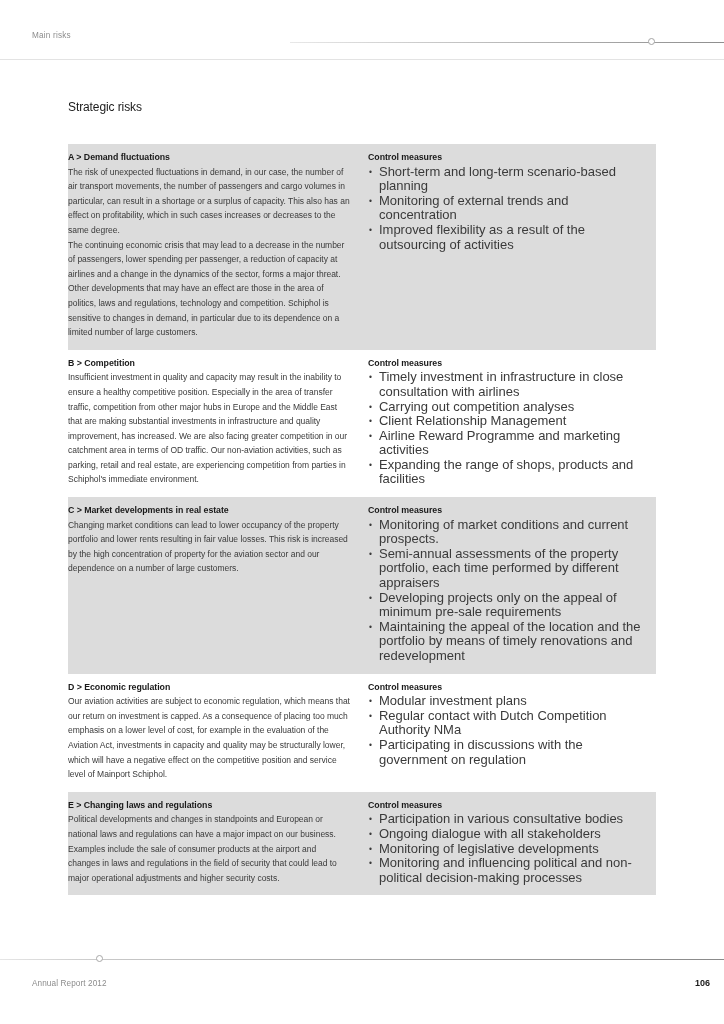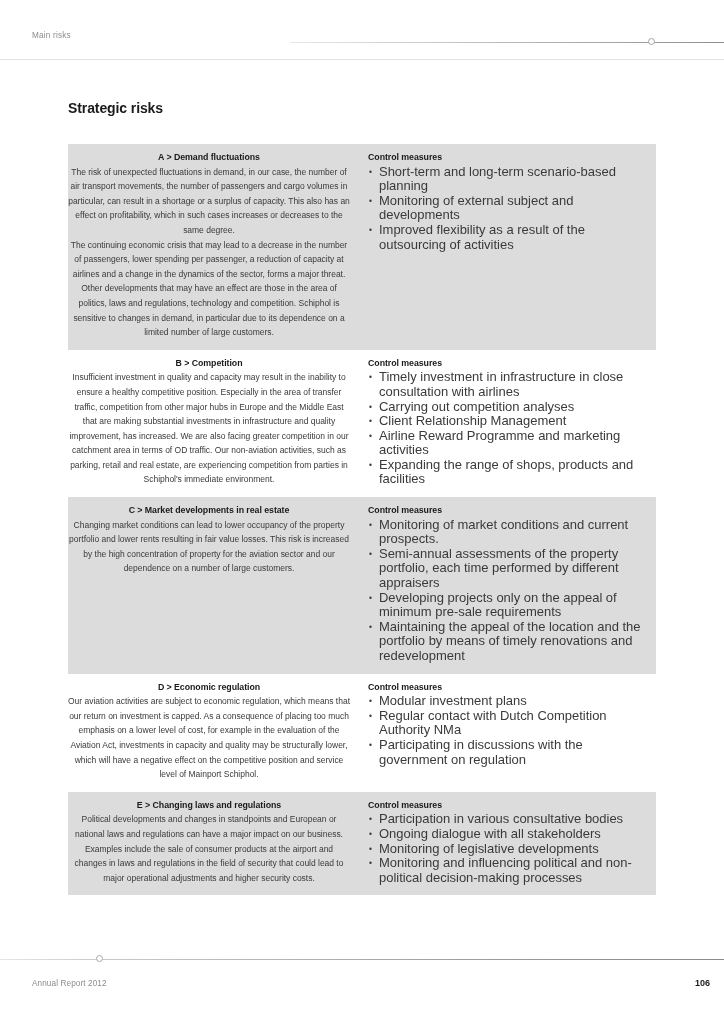--- a/index.html
+++ b/index.html
@@ -65,22 +65,22 @@
     width: 724px;
     height: 1px;
     background: #e3e3e3;
   }
 
   
   .page-title {
     position: absolute;
     left: 68px;
     top: 100px;
-    font-size: 14px;
-    font-weight: bold;
+    font-size: 12px;
+    font-weight: normal;
     letter-spacing: -0.1px;
     color: #1a1a1a;
   }
 
   
   .risk-table {
     position: absolute;
     left: 68px;
     top: 144px;
     width: 588px;
@@ -95,21 +95,20 @@
   .risk-row.shaded {
     background: #dcdcdc;
   }
   .risk-row.plain {
     background: #ffffff;
   }
   .risk-col-left {
     width: 300px;
     box-sizing: border-box;
     padding: 6px 18px 10px 0;
-    text-align: center;
   }
   .risk-col-right {
     width: 288px;
     box-sizing: border-box;
     padding: 6px 8px 10px 0;
   }
 
   .risk-heading {
     font-size: 8.8px;
     font-weight: bold;
@@ -221,21 +220,21 @@
           <div class="risk-heading">A &gt; Demand fluctuations</div>
           <div class="risk-body">
             <p>The risk of unexpected fluctuations in demand, in our case, the number of air transport movements, the number of passengers and cargo volumes in particular, can result in a shortage or a surplus of capacity. This also has an effect on profitability, which in such cases increases or decreases to the same degree.</p>
             <p>The continuing economic crisis that may lead to a decrease in the number of passengers, lower spending per passenger, a reduction of capacity at airlines and a change in the dynamics of the sector, forms a major threat. Other developments that may have an effect are those in the area of politics, laws and regulations, technology and competition. Schiphol is sensitive to changes in demand, in particular due to its dependence on a limited number of large customers.</p>
           </div>
         </div>
         <div class="risk-col-right">
           <div class="measures-heading">Control measures</div>
           <ul class="measures-list">
             <li>Short-term and long-term scenario-based planning</li>
-            <li>Monitoring of external subject and developments</li>
+            <li>Monitoring of external trends and concentration</li>
             <li>Improved flexibility as a result of the outsourcing of activities</li>
           </ul>
         </div>
       </div>
       <div class="risk-row plain">
         <div class="risk-col-left">
           <div class="risk-heading">B &gt; Competition</div>
           <div class="risk-body">
             <p>Insufficient investment in quality and capacity may result in the inability to ensure a healthy competitive position. Especially in the area of transfer traffic, competition from other major hubs in Europe and the Middle East that are making substantial investments in infrastructure and quality improvement, has increased. We are also facing greater competition in our catchment area in terms of OD traffic. Our non-aviation activities, such as parking, retail and real estate, are experiencing competition from parties in Schiphol's immediate environment.</p>
           </div>

